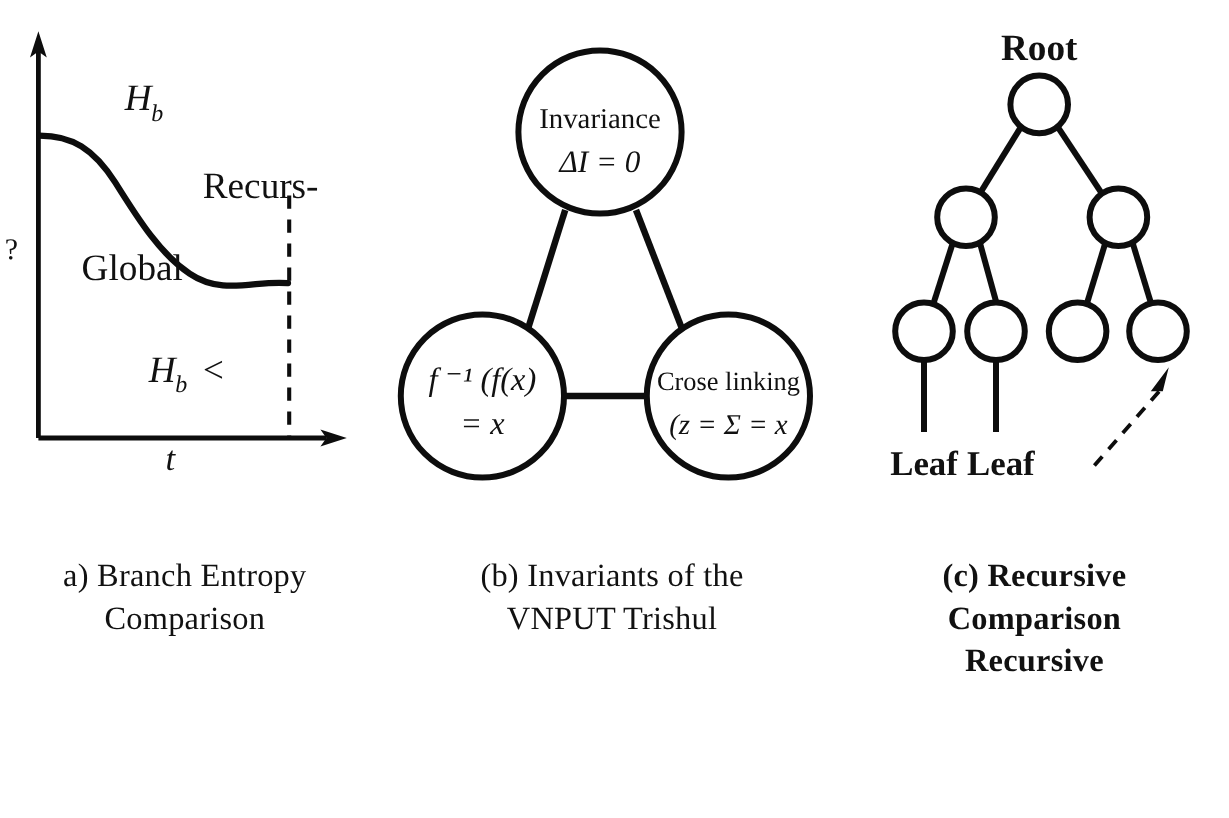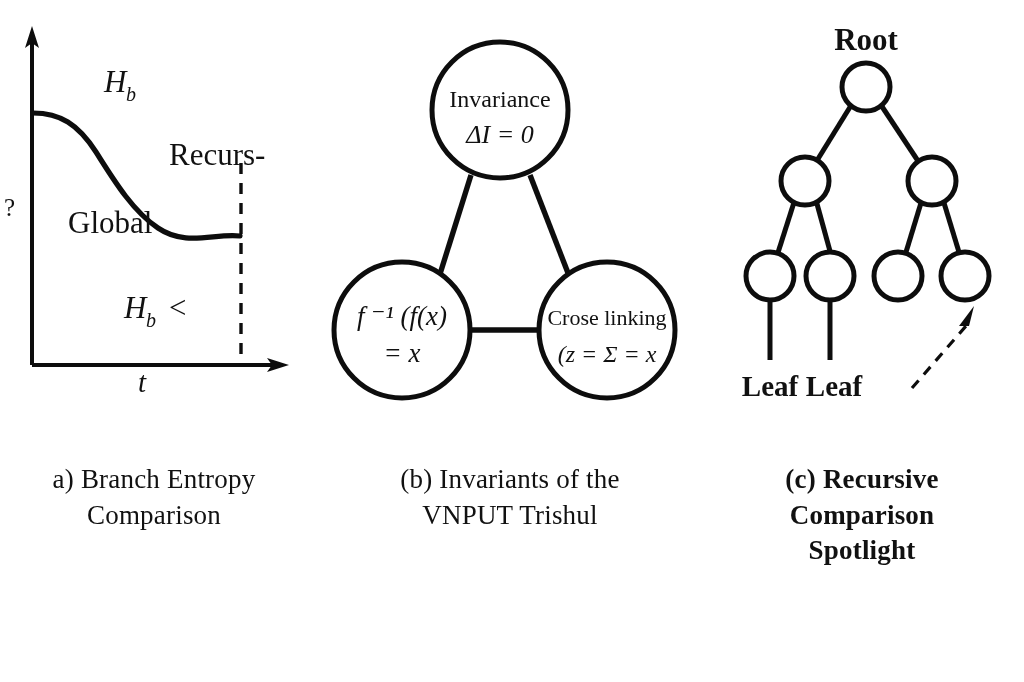--- a/index.html
+++ b/index.html
@@ -192,17 +192,17 @@
 
       <g>
         <line x1="212" y1="388" x2="266" y2="326" stroke="#0d0d0d" stroke-width="3.2" stroke-dasharray="10,8"></line>
         <polygon points="274,306 259,326 269,326 271,318" fill="#0d0d0d"></polygon>
       </g>
     </svg>
 
     <div class="caption" id="caption-c">
       <span class="cap-line">(c) Recursive</span>
       <span class="cap-line">Comparison</span>
-      <span class="cap-line">Spotlight</span>
+      <span class="cap-line">Recursive</span>
     </div>
   </div>
 
 </div>
 
 </body></html>

